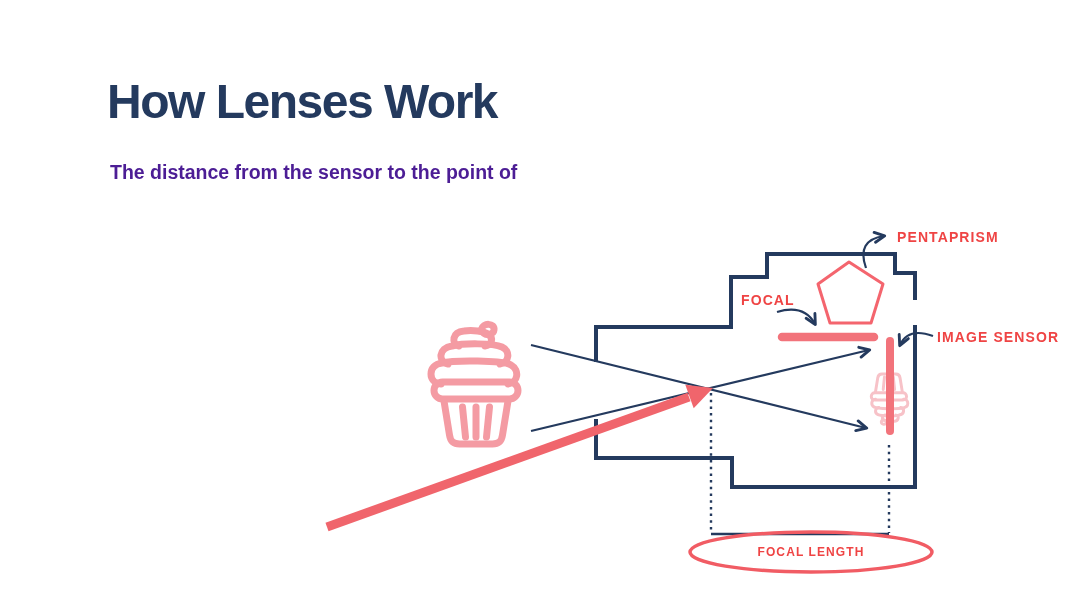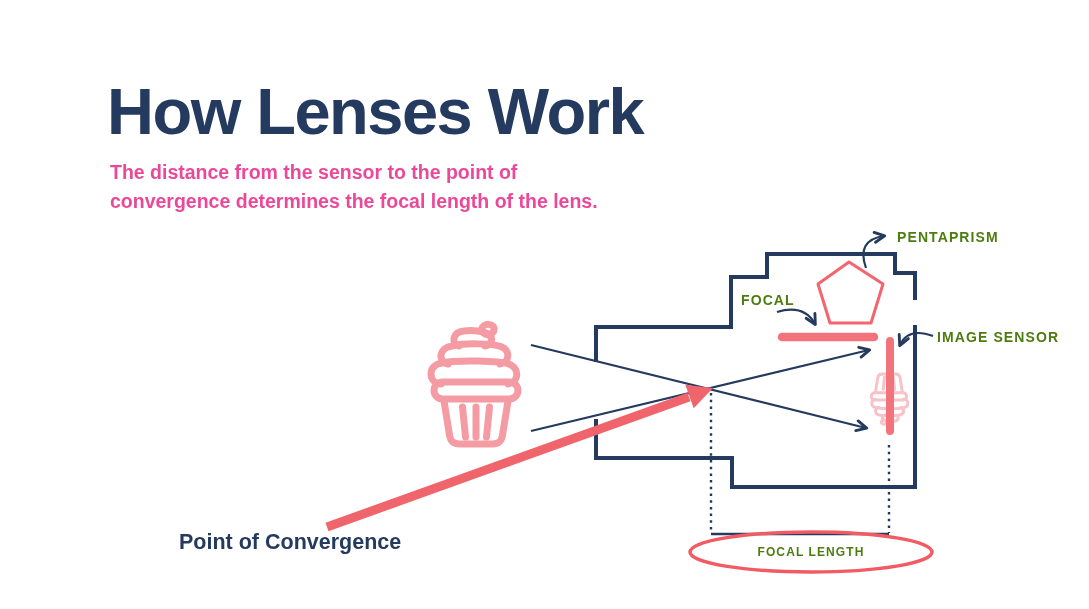--- a/index.html
+++ b/index.html
@@ -10,45 +10,45 @@
     background: #ffffff;
     overflow: hidden;
     font-family: "Liberation Sans", sans-serif;
     color: #243a5e;
   }
   .page-title {
     position: absolute;
     left: 107px;
     top: 76px;
     margin: 0;
-    font-size: 65px;
+    font-size: 48px;
     font-weight: 700;
     letter-spacing: -1.5px;
     line-height: 1.1;
     color: #243a5e;
     white-space: nowrap;
   }
   .subtitle {
     position: absolute;
     left: 110px;
     top: 158px;
     font-size: 19.5px;
     font-weight: 600;
     line-height: 29px;
-    color: #ec4899;
+    color: #4c1d95;
     white-space: nowrap;
   }
   .diagram-svg { position: absolute; left: 0; top: 0; }
   .tag-label {
     position: absolute;
     font-size: 14px;
     font-weight: 700;
     letter-spacing: 1.1px;
     line-height: 14px;
-    color: #4d7c0f;
+    color: #ef4444;
     white-space: nowrap;
   }
   .label-pentaprism   { left: 897px; top: 230px; }
   .label-mirror       { left: 741px; top: 293px; }
   .label-image-sensor { left: 937px; top: 330px; }
   .label-focal-length { left: 811px; top: 545px; transform: translateX(-50%); font-size: 12px; }
   .label-convergence {
     position: absolute;
     left: 179px;
     top: 530px;
@@ -60,21 +60,20 @@
 </style>
 </head>
 <body>
 
 <div class="stage">
 
   <h1 class="page-title">How Lenses Work</h1>
 
   <div class="subtitle">
     <div>The distance from the sensor to the point of</div>
-    <div>convergence determines the focal length of the lens.</div>
   </div>
 
   <svg class="diagram-svg" width="1089" height="609" viewBox="0 0 1089 609" xmlns="http://www.w3.org/2000/svg">
     <defs>
       <marker id="ray-arrow" viewBox="0 0 10 10" refX="8" refY="5" markerWidth="6.5" markerHeight="6.5" orient="auto">
         <path d="M1.5 1.5 L8.5 5 L1.5 8.5" fill="none" stroke="#243a5e" stroke-width="2" stroke-linecap="round" stroke-linejoin="round"></path>
       </marker>
       <g id="cupcake-shape" fill="none" stroke-width="7" stroke-linecap="round" stroke-linejoin="round">
         <path d="M 60 10 C 62 2 74 3 73 10 C 72.5 15 64 16 62 12"></path>
         <path d="M 38 26 C 30 24 31 12 43 11 C 51 10 63 11 67 14 C 73 18 71 25 64 26"></path>
@@ -115,15 +114,14 @@
     <line x1="711" y1="393" x2="711" y2="533" stroke="#243a5e" stroke-width="2.4" stroke-dasharray="2.5 4.2"></line>
     <line x1="889" y1="445" x2="889" y2="533" stroke="#243a5e" stroke-width="2.4" stroke-dasharray="2.5 4.2"></line>
     <line x1="711" y1="534" x2="889" y2="534" stroke="#243a5e" stroke-width="2.4"></line>
     <ellipse cx="811" cy="552" rx="121" ry="20" fill="none" stroke="#f15c64" stroke-width="3.5"></ellipse>
   </svg>
 
   <div class="tag-label label-pentaprism">PENTAPRISM</div>
   <div class="tag-label label-mirror">FOCAL</div>
   <div class="tag-label label-image-sensor">IMAGE SENSOR</div>
   <div class="tag-label label-focal-length">FOCAL LENGTH</div>
-  <div class="label-convergence">Point of Convergence</div>
 
 </div>
 
 </body></html>

